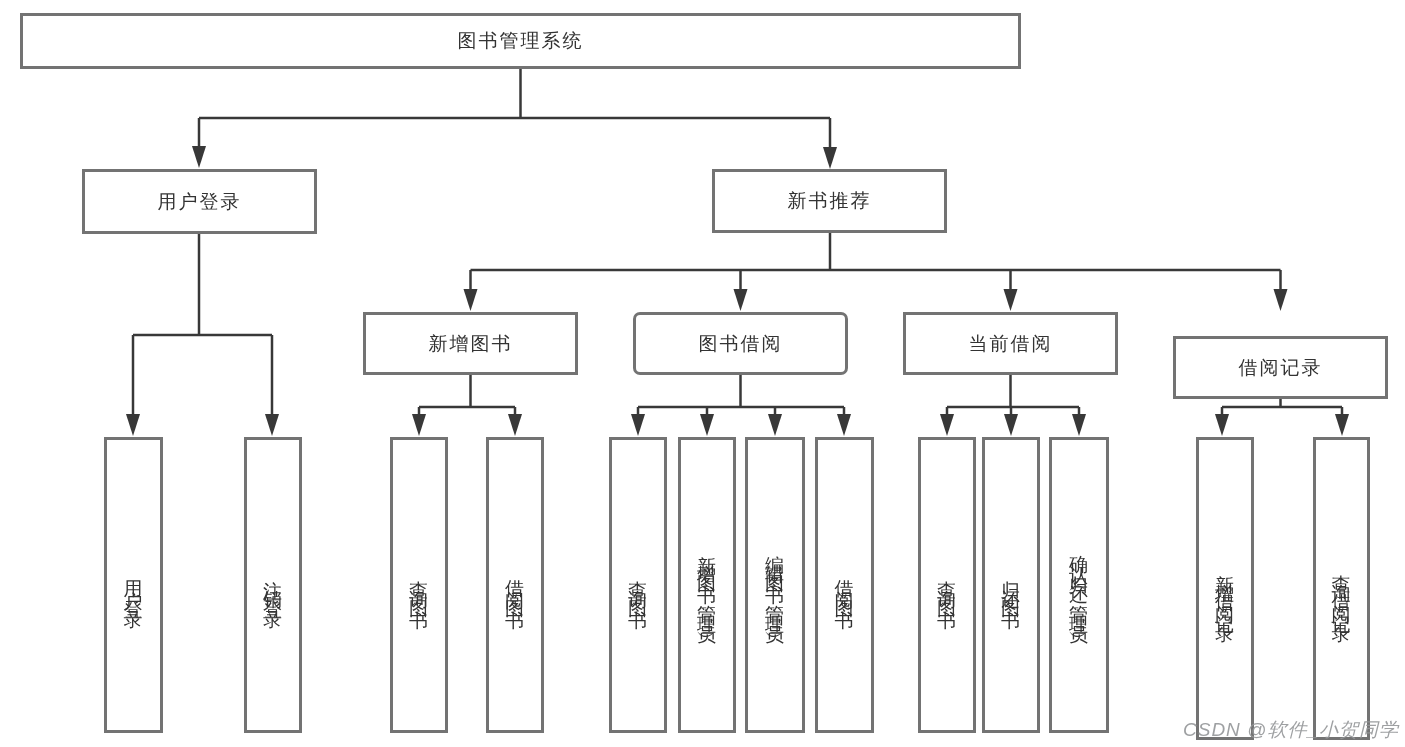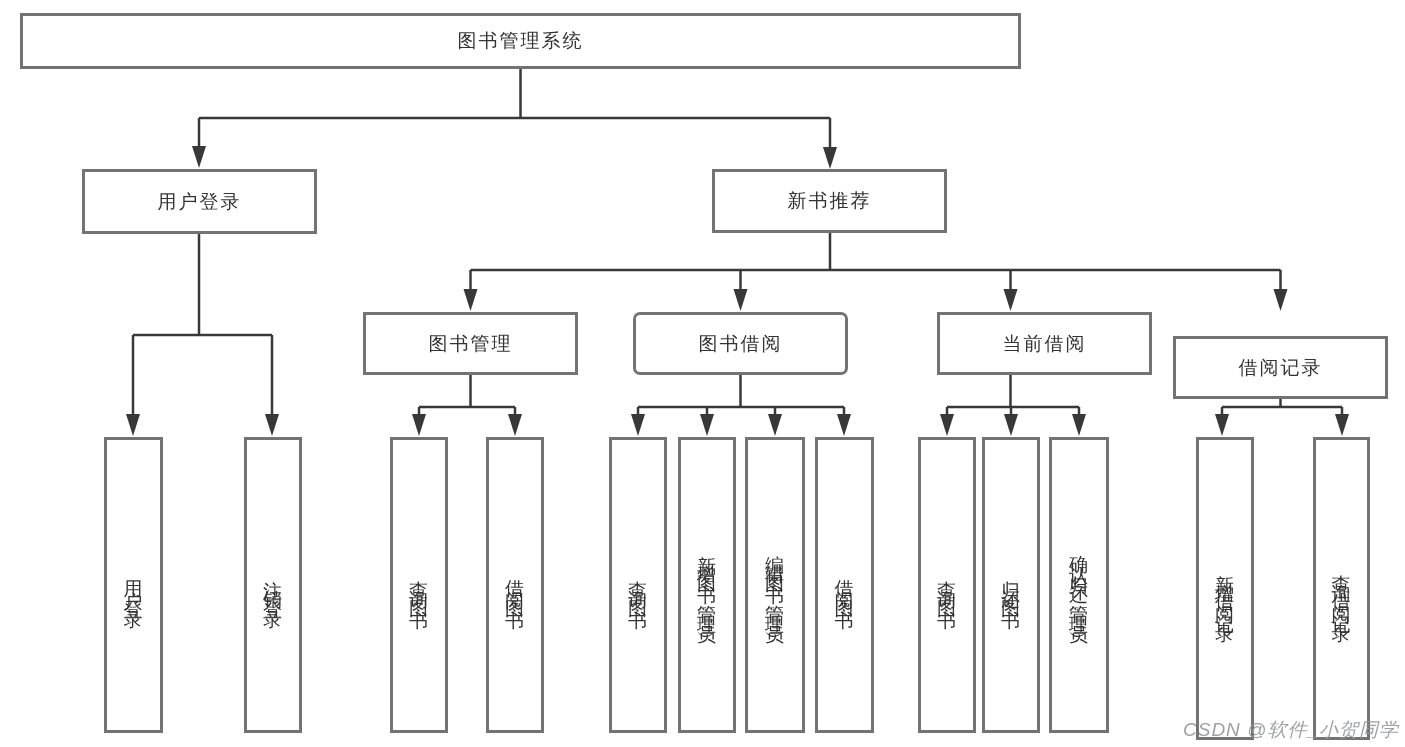--- a/index.html
+++ b/index.html
@@ -130,26 +130,26 @@
   </div>
 
   <div class="box" style="left:82px; top:169px; width:235px; height:65px;">
     <span class="h-label">用户登录</span>
   </div>
   <div class="box" style="left:712px; top:169px; width:235px; height:64px;">
     <span class="h-label">新书推荐</span>
   </div>
 
   <div class="box" style="left:363px; top:312px; width:215px; height:63px;">
-    <span class="h-label">图书管理</span>
+    <span class="h-label">新增图书</span>
   </div>
   <div class="box" style="left:633px; top:312px; width:215px; height:63px;border-radius:7px;">
     <span class="h-label">图书借阅</span>
   </div>
-  <div class="box" style="left:903px; top:312px; width:215px; height:63px;margin-left:34px;">
+  <div class="box" style="left:903px; top:312px; width:215px; height:63px;">
     <span class="h-label">当前借阅</span>
   </div>
   <div class="box" style="left:1173px; top:312px; width:215px; height:63px;margin-top:24px;">
     <span class="h-label">借阅记录</span>
   </div>
 
   <div class="box" style="left:104px; top:437px; width:59px; height:296px;">
     <span class="v-label">用户登录</span>
   </div>
   <div class="box" style="left:244px; top:437px; width:58px; height:296px;">

